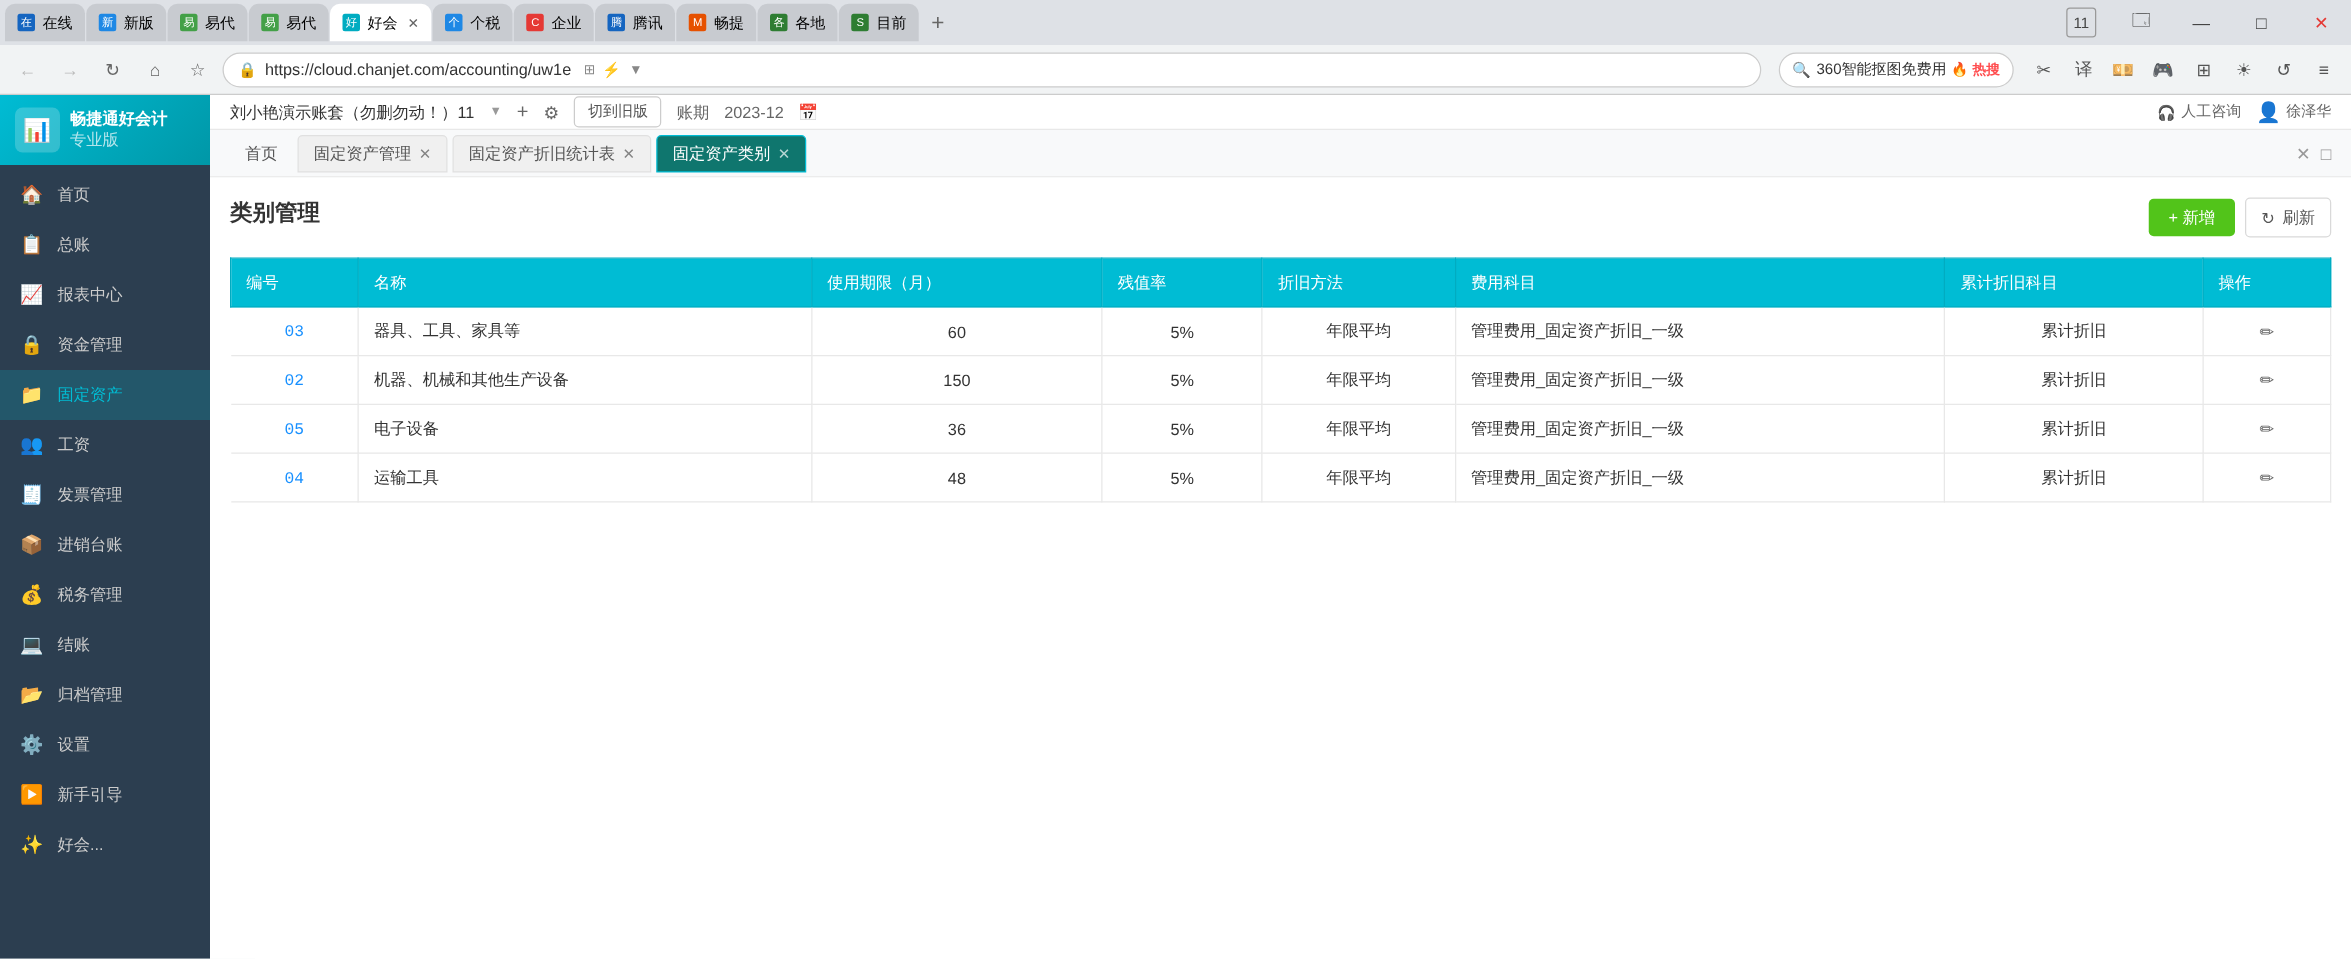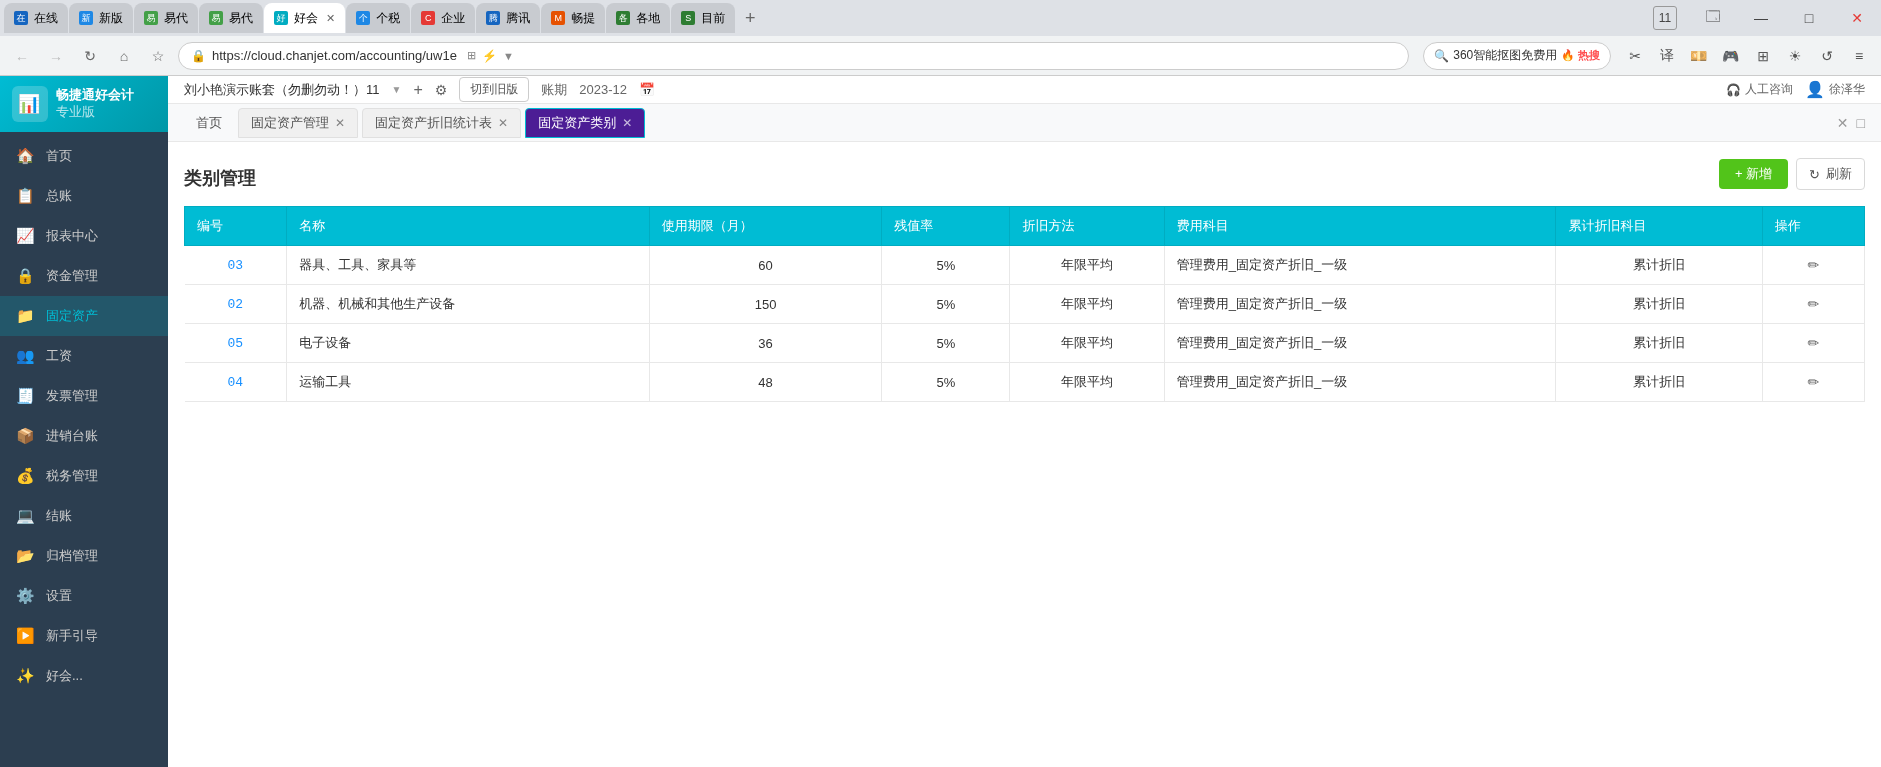--- a/index.html
+++ b/index.html
@@ -52,27 +52,27 @@
     .switch-btn { border: 1px solid #ccc; border-radius: 4px; padding: 3px 10px; font-size: 12px; cursor: pointer; color: #555; background: #fff; }
     .top-bar-right { margin-left: auto; display: flex; align-items: center; gap: 12px; }
     .service-btn { color: #666; font-size: 12px; cursor: pointer; display: flex; align-items: center; gap: 4px; }
     .user-info { color: #666; font-size: 12px; display: flex; align-items: center; gap: 4px; }
     .period-label { font-size: 13px; color: #666; }
     .calendar-icon { color: #00bcd4; cursor: pointer; }
 
     
     .page-tabs { display: flex; align-items: center; border-bottom: 1px solid #e8e8e8; background: #f8f9fa; padding: 0 16px; height: 38px; gap: 4px; }
     .page-tab { display: flex; align-items: center; gap: 6px; padding: 0 12px; height: 30px; border: 1px solid #e0e0e0; border-radius: 4px 4px 0 0; font-size: 13px; cursor: pointer; color: #555; background: #f0f0f0; }
-    .page-tab.active { background: #4c1d95; color: #fff; border-color: #00bcd4; }
+    .page-tab.active { background: #0f766e; color: #fff; border-color: #00bcd4; }
     .page-tab .tab-close { font-size: 12px; cursor: pointer; opacity: 0.7; }
     .page-tab-plain { padding: 0 12px; height: 30px; display: flex; align-items: center; font-size: 13px; cursor: pointer; color: #555; }
 
     
     .content-area { flex: 1; padding: 16px; overflow-y: auto; background: #fff; }
-    .page-header { display: flex; align-items: flex-end; justify-content: space-between; margin-bottom: 16px; }
+    .page-header { display: flex; align-items: flex-start; justify-content: space-between; margin-bottom: 16px; }
     .page-title { font-size: 18px; font-weight: bold; color: #333; }
     .header-actions { display: flex; align-items: center; gap: 8px; }
     .btn-add { background: #52c41a; color: #fff; border: none; border-radius: 4px; padding: 6px 16px; font-size: 13px; cursor: pointer; display: flex; align-items: center; gap: 6px; }
     .btn-refresh { background: #fff; color: #555; border: 1px solid #d9d9d9; border-radius: 4px; padding: 6px 12px; font-size: 13px; cursor: pointer; display: flex; align-items: center; gap: 6px; }
 
     
     .data-table { width: 100%; border-collapse: collapse; }
     .data-table thead tr { background: #00bcd4; color: #fff; }
     .data-table thead th { padding: 10px 12px; font-size: 13px; font-weight: normal; text-align: left; border: 1px solid #00acc1; }
     .data-table tbody tr { background: #fff; }

